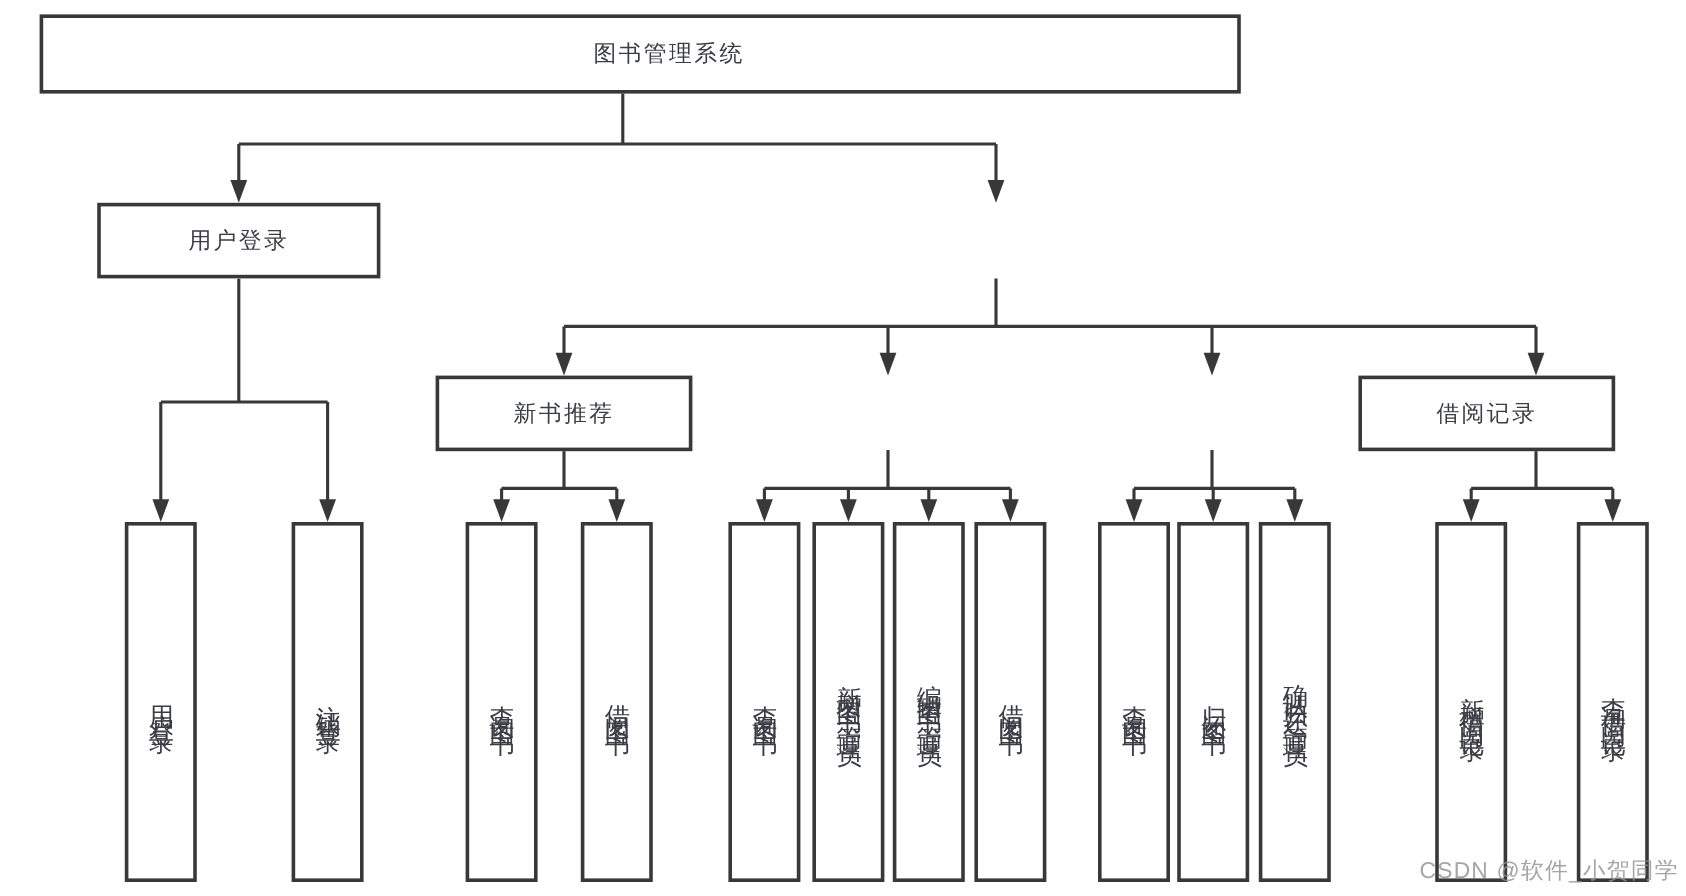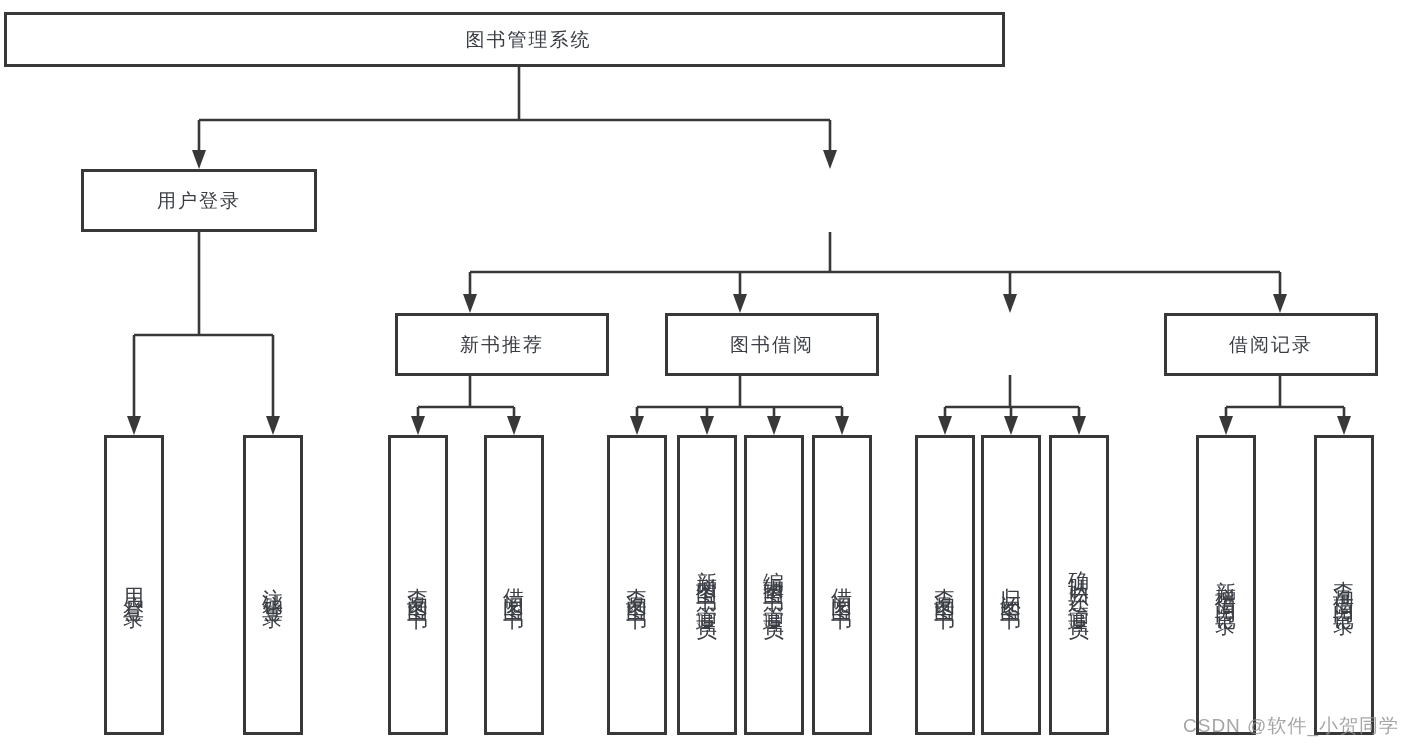--- a/index.html
+++ b/index.html
@@ -37,27 +37,27 @@
     border:3px solid var(--line);
     display:flex;
     align-items:center;
     justify-content:center;
     color:var(--text);
     font-size:19px;
     letter-spacing:2px;
     white-space:nowrap;
   }
   .node.root{
-    left:4px;top:12px;width:1001px;height:55px;padding-left:48px;
+    left:33px;top:12px;width:1001px;height:66px;padding-left:48px;
   }
   .node.lvl2{
     top:169px;width:236px;height:63px;
   }
   .node.lvl3{
-    top:313px;width:214px;height:63px;margin-left:32px;
+    top:313px;width:214px;height:63px;
   }
   .leaf{
     position:absolute;
     top:435px;
     width:60px;
     height:300px;
     background:#fff;
     border:3px solid var(--line);
     color:var(--text);
     font-size:21px;
@@ -122,21 +122,20 @@
       <polygon points="1219,416 1233,416 1226,435"></polygon>
       <polygon points="1337,416 1351,416 1344,435"></polygon>
     </g>
   </svg>
 
   <div class="node root">图书管理系统</div>
 
   <div class="node lvl2" style="left:81px">用户登录</div>
 
   <div class="node lvl3" style="left:363px">新书推荐</div>
-  <div class="node lvl3" style="left:633px">图书借阅</div>
   <div class="node lvl3" style="left:1132px">借阅记录</div>
 
   <div class="leaf" style="left:104px">用户登录</div>
   <div class="leaf" style="left:243px">注销登录</div>
 
   <div class="leaf" style="left:388px">查询图书</div>
   <div class="leaf" style="left:484px">借阅图书</div>
 
   <div class="leaf" style="left:607px">查询图书</div>
   <div class="leaf" style="left:677px">新增图书（管理员）</div>

